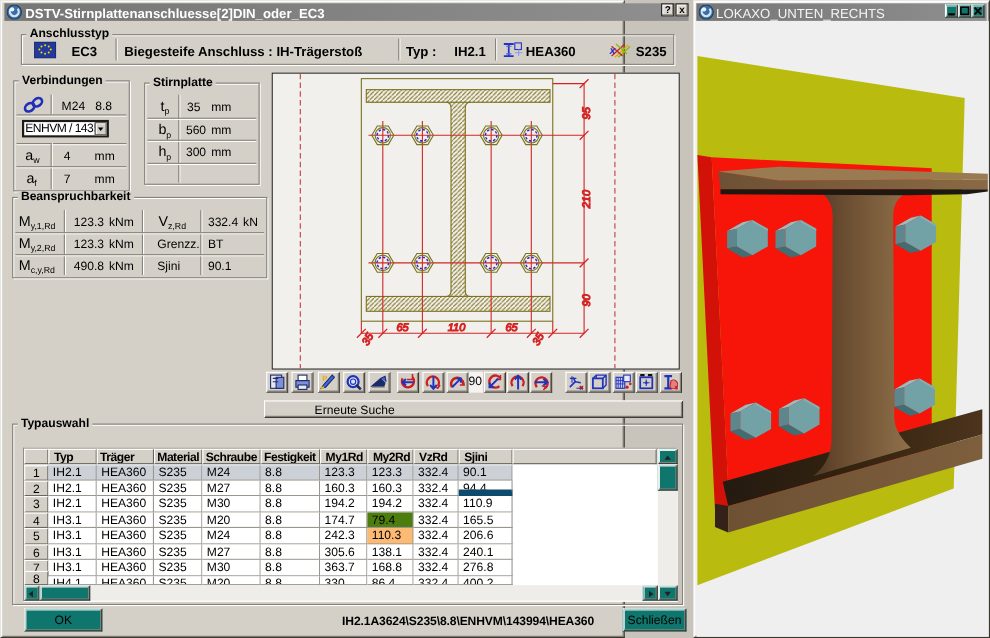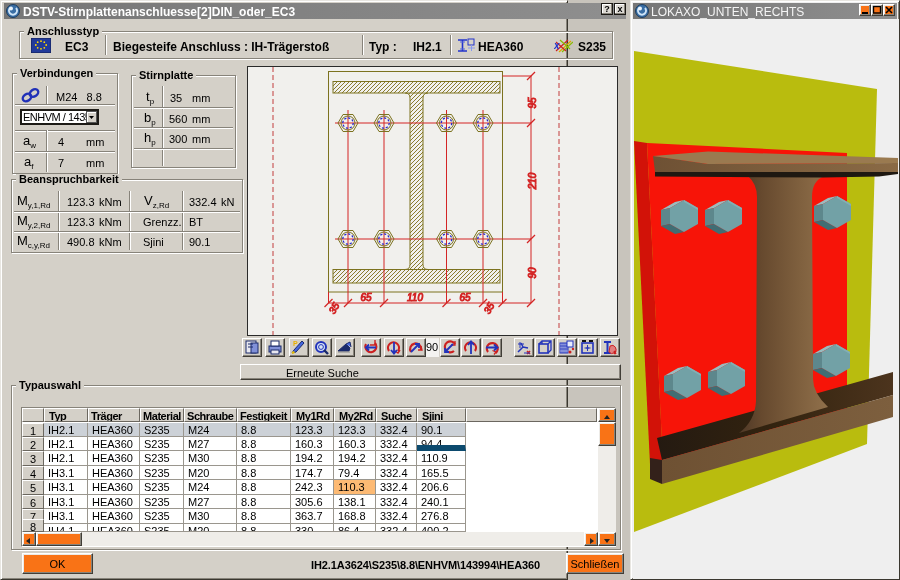--- a/index.html
+++ b/index.html
@@ -3,21 +3,21 @@
 *{margin:0;padding:0;box-sizing:border-box}
 html,body{width:900px;height:580px;overflow:hidden;background:#c8c4bc;font-family:"Liberation Sans",sans-serif;font-size:11px;color:#000}
 .abs{position:absolute}
 .lw{position:absolute;left:0;top:0;width:568px;height:580px;background:#d4d0c8;border:1px solid;border-color:#e8e6e1 #3a372f #3a372f #e8e6e1;box-shadow:inset 1px 1px 0 #fff,inset -1px -1px 0 #87837a}
 .rw{position:absolute;left:630px;top:0;width:270px;height:580px;background:#efefef;border:1px solid;border-color:#e8e6e1 #3a372f #3a372f #e8e6e1;box-shadow:inset 1px 1px 0 #fff,inset -1px -1px 0 #87837a}
 .tbar{position:absolute;background:linear-gradient(90deg,#767676,#8f8f8f);color:#fff;font-weight:bold;font-size:12px}
 .gb{position:absolute;border:1px solid #87837a;box-shadow:1px 1px 0 #fff,inset 1px 1px 0 #fff}
 .gl{position:absolute;background:#d4d0c8;font-weight:bold;padding:0 3px;line-height:11px}
 .vln{position:absolute;width:1px;background:#87837a;box-shadow:1px 0 0 #fff}
 .hln{position:absolute;height:1px;background:#87837a;box-shadow:0 1px 0 #fff}
-.btn{position:absolute;background:#f97316;border:1px solid;border-color:#fff #403d36 #403d36 #fff;box-shadow:inset -1px -1px 0 #87837a,inset 1px 1px 0 #eceae6;text-align:center}
+.btn{position:absolute;background:#0f766e;border:1px solid;border-color:#fff #403d36 #403d36 #fff;box-shadow:inset -1px -1px 0 #87837a,inset 1px 1px 0 #eceae6;text-align:center}
 .tb{position:absolute;width:20px;height:19px;background:#d4d0c8;border:1px solid;border-color:#fff #403d36 #403d36 #fff;box-shadow:inset -1px -1px 0 #87837a}
 .b{font-weight:bold}
 .hd{letter-spacing:-0.45px}
 .cap{position:absolute;width:12px;height:12px;background:#dedbd5;border:1px solid #1c1a16;box-shadow:inset -1px -1px 0 #87837a,inset 1px 1px 0 #fff;font-weight:bold;font-size:9px;line-height:10px;text-align:center}
 sub{font-size:8px;vertical-align:-3px}
 .it{}
 </style></head><body>
 
 <div class="lw">
 <div class="tbar" style="left:3px;top:2px;width:622px;height:16px"></div>
@@ -321,21 +321,21 @@
 <div class="gl" style="left:15px;top:379px">Typauswahl</div>
 <div class="abs" style="left:20px;top:406px;width:595px;height:140px;background:#fff;border:1px solid;border-color:#87837a #fff #fff #87837a"></div>
 <div class="abs b" style="left:21px;top:407px;width:22px;height:14px;background:#d4d0c8;border:1px solid;border-color:#fff #6b675f #6b675f #fff;padding:1px 0 0 4px;overflow:hidden"></div>
 <div class="abs b hd" style="left:43px;top:407px;width:44px;height:14px;background:#d4d0c8;border:1px solid;border-color:#fff #6b675f #6b675f #fff;padding:1px 0 0 4px;overflow:hidden">Typ</div>
 <div class="abs b hd" style="left:87px;top:407px;width:52px;height:14px;background:#d4d0c8;border:1px solid;border-color:#fff #6b675f #6b675f #fff;padding:1px 0 0 2px;overflow:hidden">Träger</div>
 <div class="abs b hd" style="left:139px;top:407px;width:44px;height:14px;background:#d4d0c8;border:1px solid;border-color:#fff #6b675f #6b675f #fff;padding:1px 0 0 2px;overflow:hidden">Material</div>
 <div class="abs b hd" style="left:183px;top:407px;width:53px;height:14px;background:#d4d0c8;border:1px solid;border-color:#fff #6b675f #6b675f #fff;padding:1px 0 0 2px;overflow:hidden">Schraube</div>
 <div class="abs b hd" style="left:236px;top:407px;width:54px;height:14px;background:#d4d0c8;border:1px solid;border-color:#fff #6b675f #6b675f #fff;padding:1px 0 0 2px;overflow:hidden">Festigkeit</div>
 <div class="abs b hd" style="left:290px;top:407px;width:43px;height:14px;background:#d4d0c8;border:1px solid;border-color:#fff #6b675f #6b675f #fff;padding:1px 0 0 4px;overflow:hidden">My1Rd</div>
 <div class="abs b hd" style="left:333px;top:407px;width:42px;height:14px;background:#d4d0c8;border:1px solid;border-color:#fff #6b675f #6b675f #fff;padding:1px 0 0 4px;overflow:hidden">My2Rd</div>
-<div class="abs b hd" style="left:375px;top:407px;width:41px;height:14px;background:#d4d0c8;border:1px solid;border-color:#fff #6b675f #6b675f #fff;padding:1px 0 0 4px;overflow:hidden">Suche</div>
+<div class="abs b hd" style="left:375px;top:407px;width:41px;height:14px;background:#d4d0c8;border:1px solid;border-color:#fff #6b675f #6b675f #fff;padding:1px 0 0 4px;overflow:hidden">VzRd</div>
 <div class="abs b hd" style="left:416px;top:407px;width:49px;height:14px;background:#d4d0c8;border:1px solid;border-color:#fff #6b675f #6b675f #fff;padding:1px 0 0 4px;overflow:hidden">Sjini</div>
 <div class="abs" style="left:465px;top:407px;width:131px;height:14px;background:#d4d0c8;border:1px solid;border-color:#fff #6b675f #6b675f #fff"></div>
 <div class="abs" style="left:21px;top:422px;width:22px;height:14px;background:#d4d0c8;border:1px solid;border-color:#fff #6b675f #6b675f #fff;text-align:center;padding-top:1px;overflow:hidden">1</div>
 <div class="abs" style="left:43px;top:422px;width:44px;height:14px;background:#ccd1d7;border-right:1px solid #9a968e;border-bottom:1px solid #9a968e;padding:1px 0 0 4px;overflow:hidden">IH2.1</div>
 <div class="abs" style="left:87px;top:422px;width:52px;height:14px;background:#ccd1d7;border-right:1px solid #9a968e;border-bottom:1px solid #9a968e;padding:1px 0 0 4px;overflow:hidden">HEA360</div>
 <div class="abs" style="left:139px;top:422px;width:44px;height:14px;background:#ccd1d7;border-right:1px solid #9a968e;border-bottom:1px solid #9a968e;padding:1px 0 0 4px;overflow:hidden">S235</div>
 <div class="abs" style="left:183px;top:422px;width:53px;height:14px;background:#ccd1d7;border-right:1px solid #9a968e;border-bottom:1px solid #9a968e;padding:1px 0 0 4px;overflow:hidden">M24</div>
 <div class="abs" style="left:236px;top:422px;width:54px;height:14px;background:#ccd1d7;border-right:1px solid #9a968e;border-bottom:1px solid #9a968e;padding:1px 0 0 4px;overflow:hidden">8.8</div>
 <div class="abs" style="left:290px;top:422px;width:43px;height:14px;background:#ccd1d7;border-right:1px solid #9a968e;border-bottom:1px solid #9a968e;padding:1px 0 0 4px;overflow:hidden">123.3</div>
 <div class="abs" style="left:333px;top:422px;width:42px;height:14px;background:#ccd1d7;border-right:1px solid #9a968e;border-bottom:1px solid #9a968e;padding:1px 0 0 4px;overflow:hidden">123.3</div>
@@ -362,21 +362,21 @@
 <div class="abs" style="left:333px;top:450px;width:42px;height:15px;background:#fff;border-right:1px solid #9a968e;border-bottom:1px solid #9a968e;padding:1px 0 0 4px;overflow:hidden">194.2</div>
 <div class="abs" style="left:375px;top:450px;width:41px;height:15px;background:#fff;border-right:1px solid #9a968e;border-bottom:1px solid #9a968e;padding:1px 0 0 4px;overflow:hidden">332.4</div>
 <div class="abs" style="left:416px;top:450px;width:49px;height:15px;background:#fff;border-right:1px solid #9a968e;border-bottom:1px solid #9a968e;padding:1px 0 0 4px;overflow:hidden">110.9</div>
 <div class="abs" style="left:21px;top:465px;width:22px;height:14px;background:#d4d0c8;border:1px solid;border-color:#fff #6b675f #6b675f #fff;text-align:center;padding-top:1px;overflow:hidden">4</div>
 <div class="abs" style="left:43px;top:465px;width:44px;height:14px;background:#fff;border-right:1px solid #9a968e;border-bottom:1px solid #9a968e;padding:1px 0 0 4px;overflow:hidden">IH3.1</div>
 <div class="abs" style="left:87px;top:465px;width:52px;height:14px;background:#fff;border-right:1px solid #9a968e;border-bottom:1px solid #9a968e;padding:1px 0 0 4px;overflow:hidden">HEA360</div>
 <div class="abs" style="left:139px;top:465px;width:44px;height:14px;background:#fff;border-right:1px solid #9a968e;border-bottom:1px solid #9a968e;padding:1px 0 0 4px;overflow:hidden">S235</div>
 <div class="abs" style="left:183px;top:465px;width:53px;height:14px;background:#fff;border-right:1px solid #9a968e;border-bottom:1px solid #9a968e;padding:1px 0 0 4px;overflow:hidden">M20</div>
 <div class="abs" style="left:236px;top:465px;width:54px;height:14px;background:#fff;border-right:1px solid #9a968e;border-bottom:1px solid #9a968e;padding:1px 0 0 4px;overflow:hidden">8.8</div>
 <div class="abs" style="left:290px;top:465px;width:43px;height:14px;background:#fff;border-right:1px solid #9a968e;border-bottom:1px solid #9a968e;padding:1px 0 0 4px;overflow:hidden">174.7</div>
-<div class="abs" style="left:333px;top:465px;width:42px;height:14px;background:#ffffff;border-right:1px solid #9a968e;border-bottom:1px solid #9a968e;padding:1px 0 0 4px;overflow:hidden">79.4</div>
+<div class="abs" style="left:333px;top:465px;width:42px;height:14px;background:#4d7c0f;border-right:1px solid #9a968e;border-bottom:1px solid #9a968e;padding:1px 0 0 4px;overflow:hidden">79.4</div>
 <div class="abs" style="left:375px;top:465px;width:41px;height:14px;background:#fff;border-right:1px solid #9a968e;border-bottom:1px solid #9a968e;padding:1px 0 0 4px;overflow:hidden">332.4</div>
 <div class="abs" style="left:416px;top:465px;width:49px;height:14px;background:#fff;border-right:1px solid #9a968e;border-bottom:1px solid #9a968e;padding:1px 0 0 4px;overflow:hidden">165.5</div>
 <div class="abs" style="left:21px;top:479px;width:22px;height:15px;background:#d4d0c8;border:1px solid;border-color:#fff #6b675f #6b675f #fff;text-align:center;padding-top:1px;overflow:hidden">5</div>
 <div class="abs" style="left:43px;top:479px;width:44px;height:15px;background:#fff;border-right:1px solid #9a968e;border-bottom:1px solid #9a968e;padding:1px 0 0 4px;overflow:hidden">IH3.1</div>
 <div class="abs" style="left:87px;top:479px;width:52px;height:15px;background:#fff;border-right:1px solid #9a968e;border-bottom:1px solid #9a968e;padding:1px 0 0 4px;overflow:hidden">HEA360</div>
 <div class="abs" style="left:139px;top:479px;width:44px;height:15px;background:#fff;border-right:1px solid #9a968e;border-bottom:1px solid #9a968e;padding:1px 0 0 4px;overflow:hidden">S235</div>
 <div class="abs" style="left:183px;top:479px;width:53px;height:15px;background:#fff;border-right:1px solid #9a968e;border-bottom:1px solid #9a968e;padding:1px 0 0 4px;overflow:hidden">M24</div>
 <div class="abs" style="left:236px;top:479px;width:54px;height:15px;background:#fff;border-right:1px solid #9a968e;border-bottom:1px solid #9a968e;padding:1px 0 0 4px;overflow:hidden">8.8</div>
 <div class="abs" style="left:290px;top:479px;width:43px;height:15px;background:#fff;border-right:1px solid #9a968e;border-bottom:1px solid #9a968e;padding:1px 0 0 4px;overflow:hidden">242.3</div>
 <div class="abs" style="left:333px;top:479px;width:42px;height:15px;background:#fdba74;border-right:1px solid #9a968e;border-bottom:1px solid #9a968e;padding:1px 0 0 4px;overflow:hidden">110.3</div>

